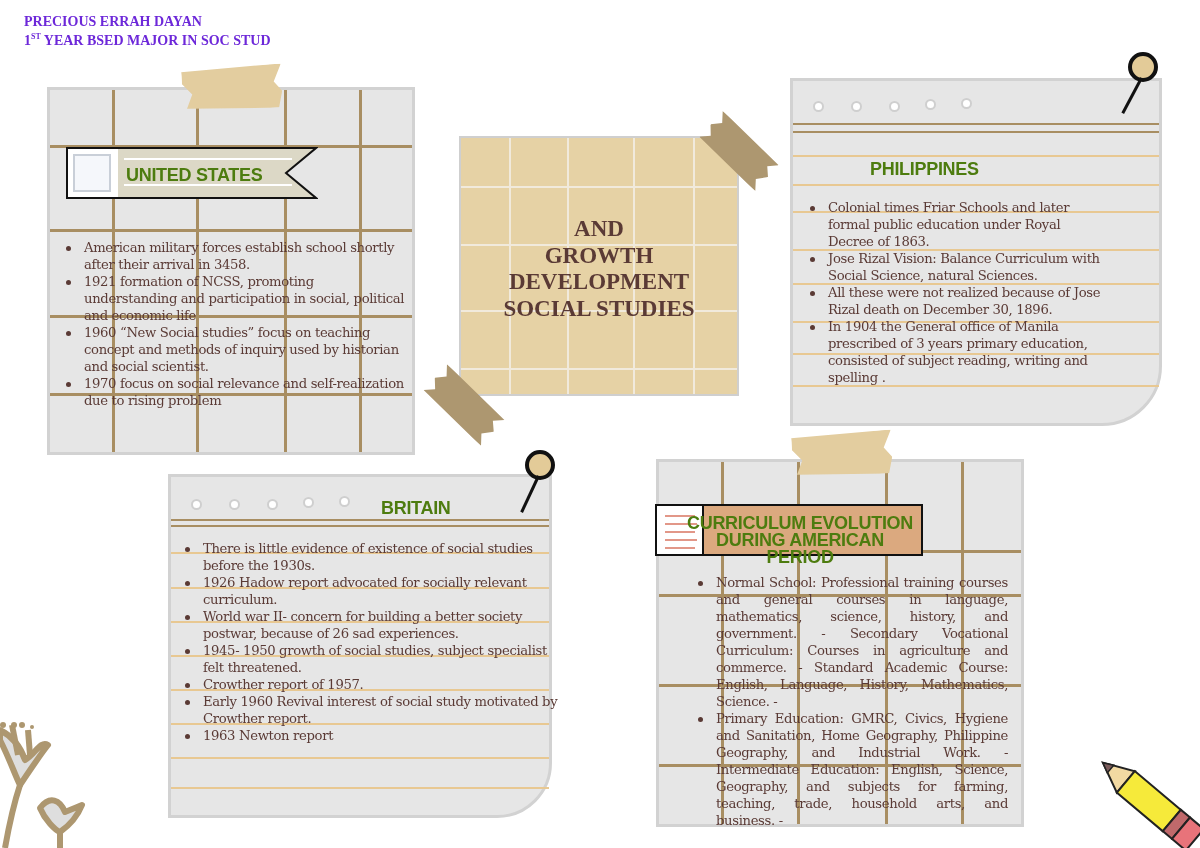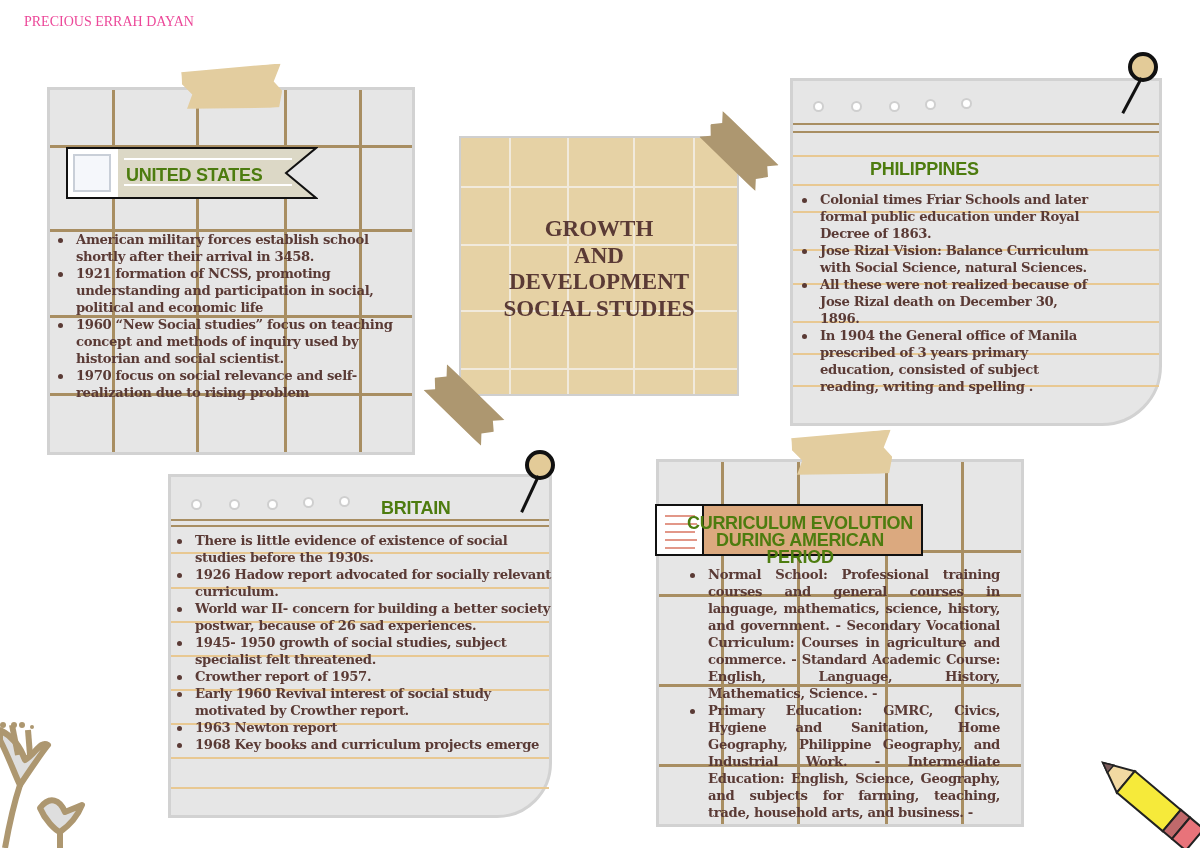--- a/index.html
+++ b/index.html
@@ -1,44 +1,45 @@
 <!DOCTYPE html>
 <html><head>
 <meta charset="utf-8">
 <style>
   html,body{margin:0;padding:0;}
   body{width:1200px;height:848px;background:#ffffff;position:relative;overflow:hidden;font-family:"DejaVu Serif",serif;color:#5a3a35;}
   .abs{position:absolute;}
-  .author{left:24px;top:14px;font-family:"Liberation Serif",serif;font-weight:normal;font-size:14px;line-height:15px;color:#ec4899;}
+  .author{left:24px;top:14px;font-family:"Liberation Serif",serif;font-weight:bold;font-size:14px;line-height:15px;color:#6d28d9;}
   .author sup{font-size:8px;}
   .paper{position:absolute;background:#e6e6e6;border:3px solid #d2d2d2;box-sizing:border-box;}
   .grid-v{position:absolute;top:0;bottom:0;width:3px;background:#a88e62;}
   .grid-h{position:absolute;left:0;right:0;height:3px;background:#a88e62;}
   .rule{position:absolute;left:0;right:0;height:2px;background:#e8c892;}
   .rule-dark{position:absolute;left:0;right:0;height:2px;background:#a88e62;}
   .hole{position:absolute;width:11px;height:11px;border-radius:50%;background:#fff;border:2px solid #cfcfcf;box-sizing:border-box;}
-  ul.items{position:absolute;margin:0;padding:0;list-style:none;font-family:"DejaVu Serif",serif;font-size:13.2px;line-height:17px;color:#5a3a35;letter-spacing:-0.35px;font-weight:bold;}
+  ul.items{position:absolute;margin:8px;padding:0;list-style:none;font-family:"DejaVu Serif",serif;font-size:13.2px;line-height:17px;color:#5a3a35;letter-spacing:-0.35px;}
   ul.items li{position:relative;padding-left:22px;}
   ul.items li::before{content:"";position:absolute;left:4px;top:7px;width:5px;height:5px;border-radius:50%;background:#5a3a35;}
   .justify li{text-align:justify;}
   .tape{position:absolute;background:#e3cd9f;clip-path:polygon(0 8%,100% 0,92% 40%,100% 62%,96% 100%,4% 92%,10% 60%,0 35%);}
   .tape-dark{position:absolute;background:#ad9770;clip-path:polygon(0 0,100% 8%,90% 30%,100% 50%,90% 75%,100% 100%,0 92%,10% 70%,0 48%,10% 25%);}
   .pin-head{position:absolute;width:30px;height:30px;border-radius:50%;background:#e3cb98;border:4px solid #111;box-sizing:border-box;}
   .pin-needle{position:absolute;width:3px;background:#111;transform-origin:top center;}
   .center-card{position:absolute;left:459px;top:136px;width:280px;height:260px;background:#e6d2a5;border:2px solid #cfcfcf;box-sizing:border-box;}
   .center-card .cv{position:absolute;top:0;bottom:0;width:2px;background:#f1eadc;}
   .center-card .ch{position:absolute;left:0;right:0;height:2px;background:#f1eadc;}
   .title{position:absolute;left:0;right:0;top:78px;text-align:center;font-family:"Liberation Serif",serif;font-weight:bold;font-size:23px;line-height:26.5px;color:#5a3a35;}
   .heading{position:absolute;font-family:Liberation Sans, sans-serif;font-weight:bold;font-size:18px;color:#4d7c0f;letter-spacing:-0.3px;}
 </style>
 </head>
 <body>
 
 <div class="abs author">
   <div>PRECIOUS ERRAH DAYAN</div>
+  <div><span>1</span><sup>ST</sup> <span>YEAR BSED MAJOR IN SOC STUD</span></div>
 </div>
 
 <div class="paper" style="left:47px;top:87px;width:368px;height:368px;">
   <div class="grid-v" style="left:62px"></div>
   <div class="grid-v" style="left:146px"></div>
   <div class="grid-v" style="left:234px"></div>
   <div class="grid-v" style="left:309px"></div>
   <div class="grid-h" style="top:55px"></div>
   <div class="grid-h" style="top:139px"></div>
   <div class="grid-h" style="top:225px"></div>
@@ -66,22 +67,22 @@
 <div class="center-card">
   <div class="cv" style="left:48px"></div>
   <div class="cv" style="left:106px"></div>
   <div class="cv" style="left:172px"></div>
   <div class="cv" style="left:232px"></div>
   <div class="ch" style="top:48px"></div>
   <div class="ch" style="top:106px"></div>
   <div class="ch" style="top:172px"></div>
   <div class="ch" style="top:230px"></div>
   <div class="title">
+    <div>AND</div>
     <div>GROWTH</div>
-    <div>AND</div>
     <div>DEVELOPMENT</div>
     <div>SOCIAL STUDIES</div>
   </div>
 </div>
 <div class="tape-dark" style="left:700px;top:132px;width:78px;height:38px;transform:rotate(42deg);"></div>
 <div class="tape-dark" style="left:424px;top:386px;width:80px;height:38px;transform:rotate(42deg);"></div>
 
 <div class="paper" style="left:790px;top:78px;width:372px;height:348px;border-radius:0 0 60px 0;">
   <div class="hole" style="left:20px;top:20px"></div>
   <div class="hole" style="left:58px;top:20px"></div>
@@ -130,21 +131,20 @@
 <div class="pin-head" style="left:525px;top:450px;"></div>
 <div class="pin-needle" style="left:537px;top:476px;height:40px;transform:rotate(25deg);"></div>
 <ul class="items" style="left:173px;top:532px;width:380px;">
   <li>There is little evidence of existence of social studies before the 1930s.</li>
   <li>1926 Hadow report advocated for socially relevant curriculum.</li>
   <li>World war II- concern for building a better society postwar, because of 26 sad experiences.</li>
   <li>1945- 1950 growth of social studies, subject specialist felt threatened.</li>
   <li> Crowther report of 1957.</li>
   <li>Early 1960 Revival interest of social study motivated by Crowther report.</li>
   <li>1963 Newton report</li>
-  <li>1968 Key books and curriculum projects emerge</li>
 </ul>
 
 <div class="paper" style="left:656px;top:459px;width:368px;height:368px;">
   <div class="grid-v" style="left:62px"></div>
   <div class="grid-v" style="left:138px"></div>
   <div class="grid-v" style="left:226px"></div>
   <div class="grid-v" style="left:302px"></div>
   <div class="grid-h" style="top:88px"></div>
   <div class="grid-h" style="top:132px"></div>
   <div class="grid-h" style="top:222px"></div>

